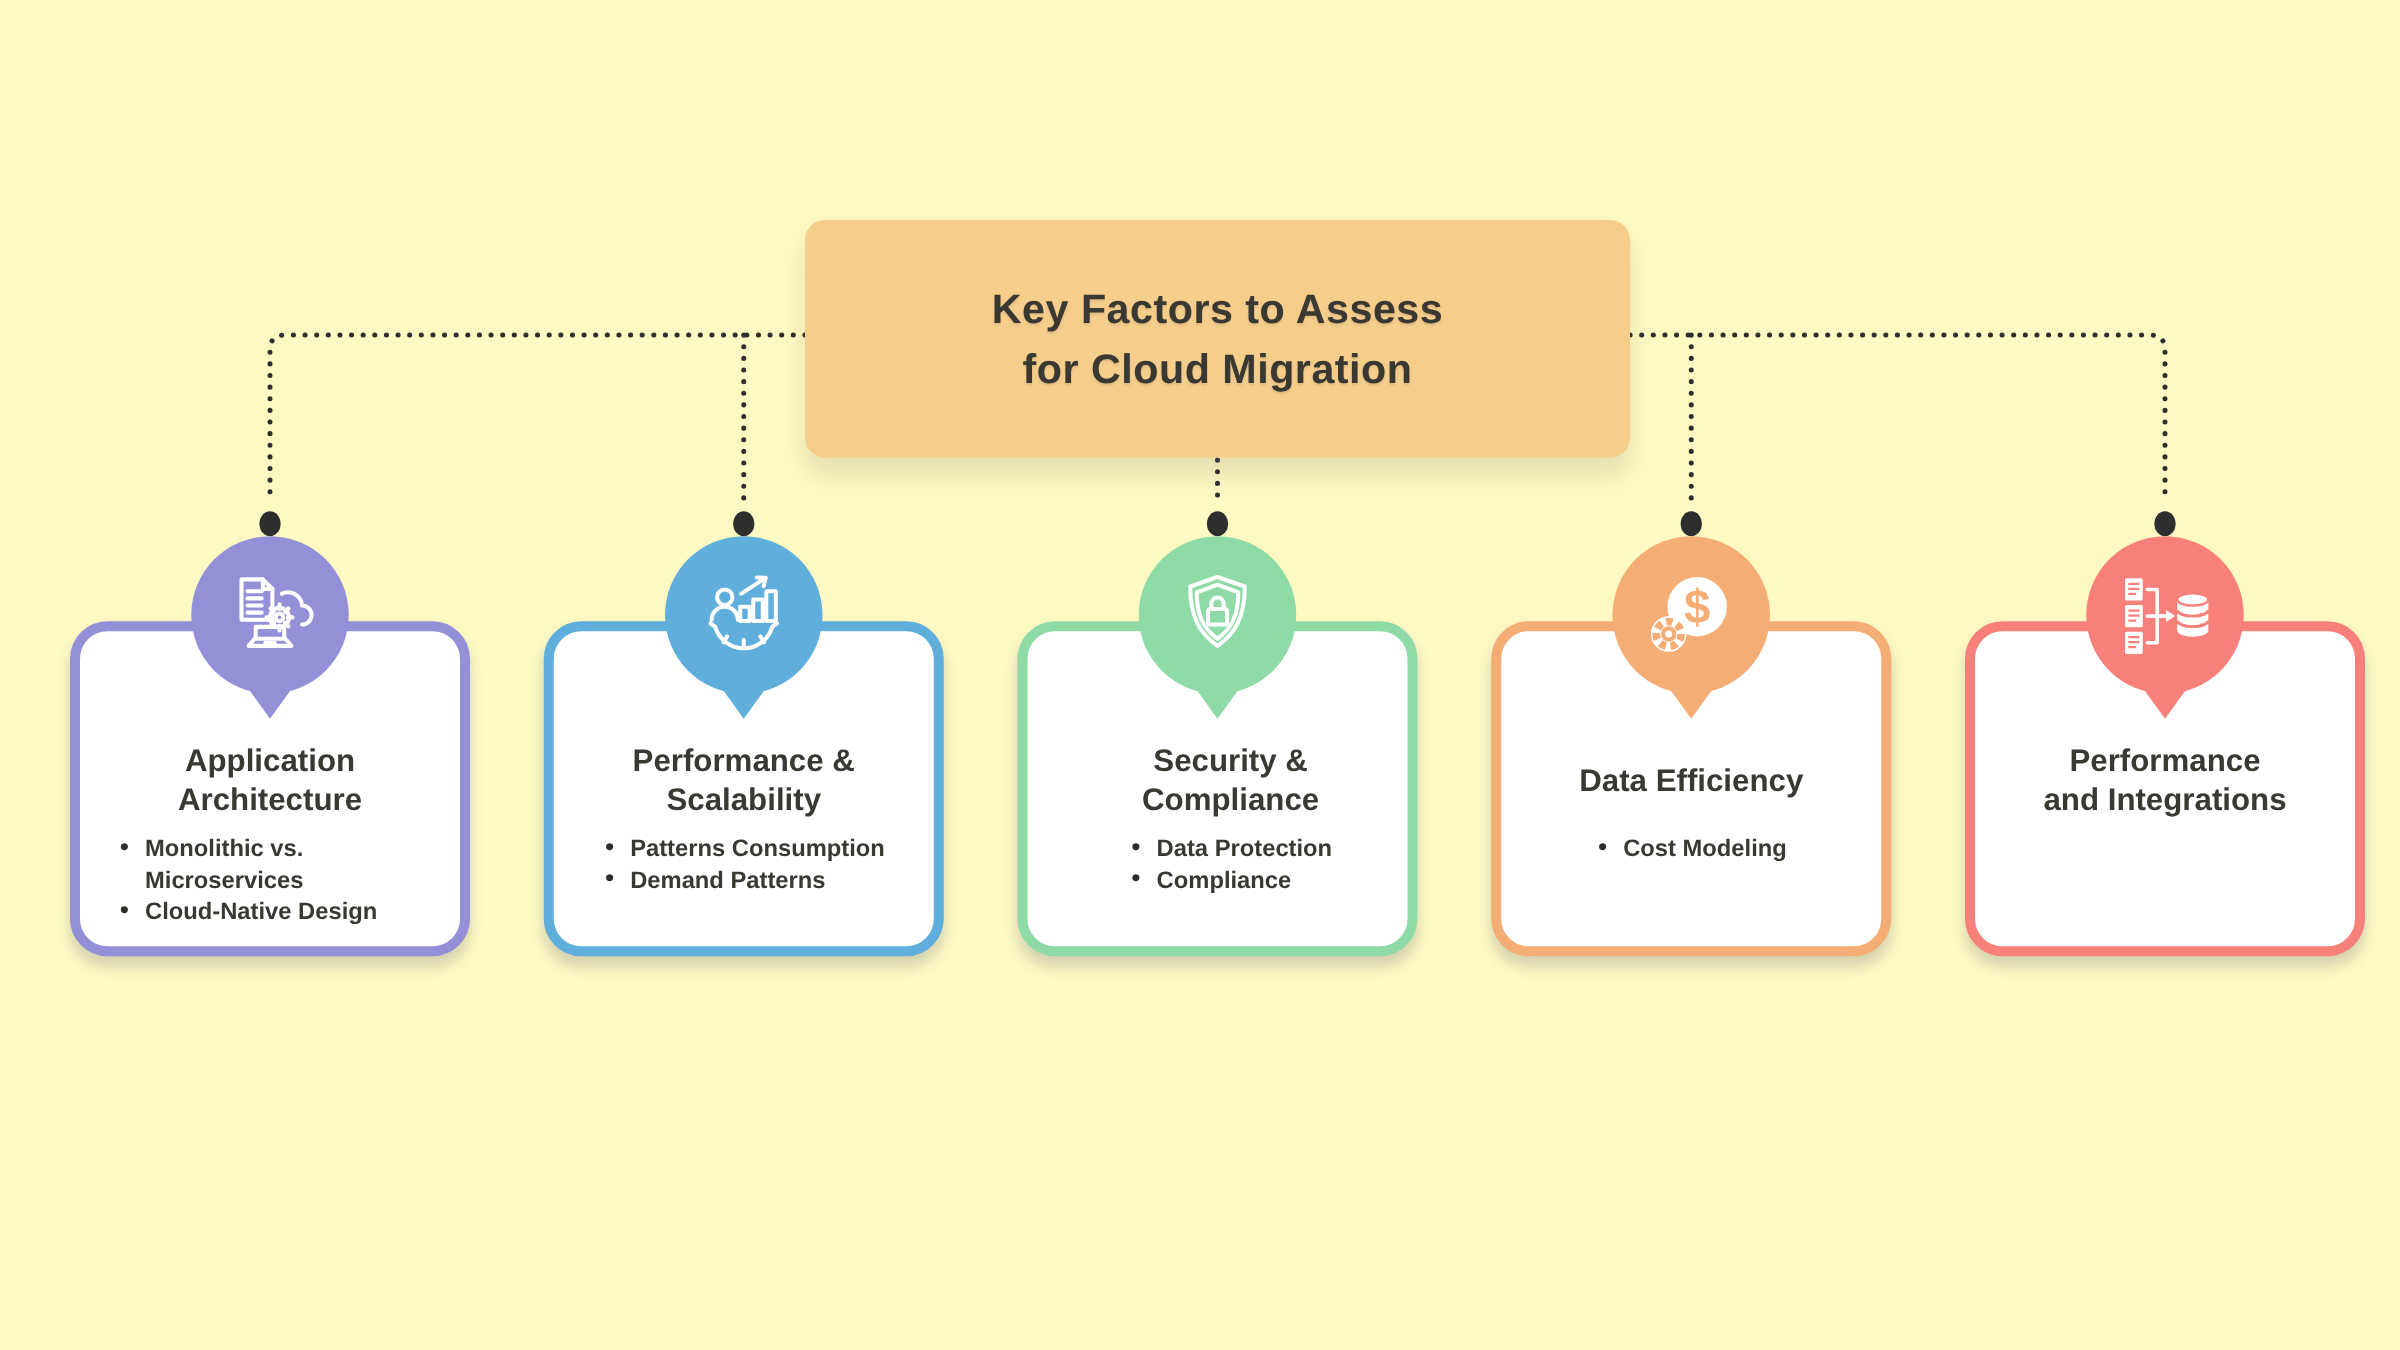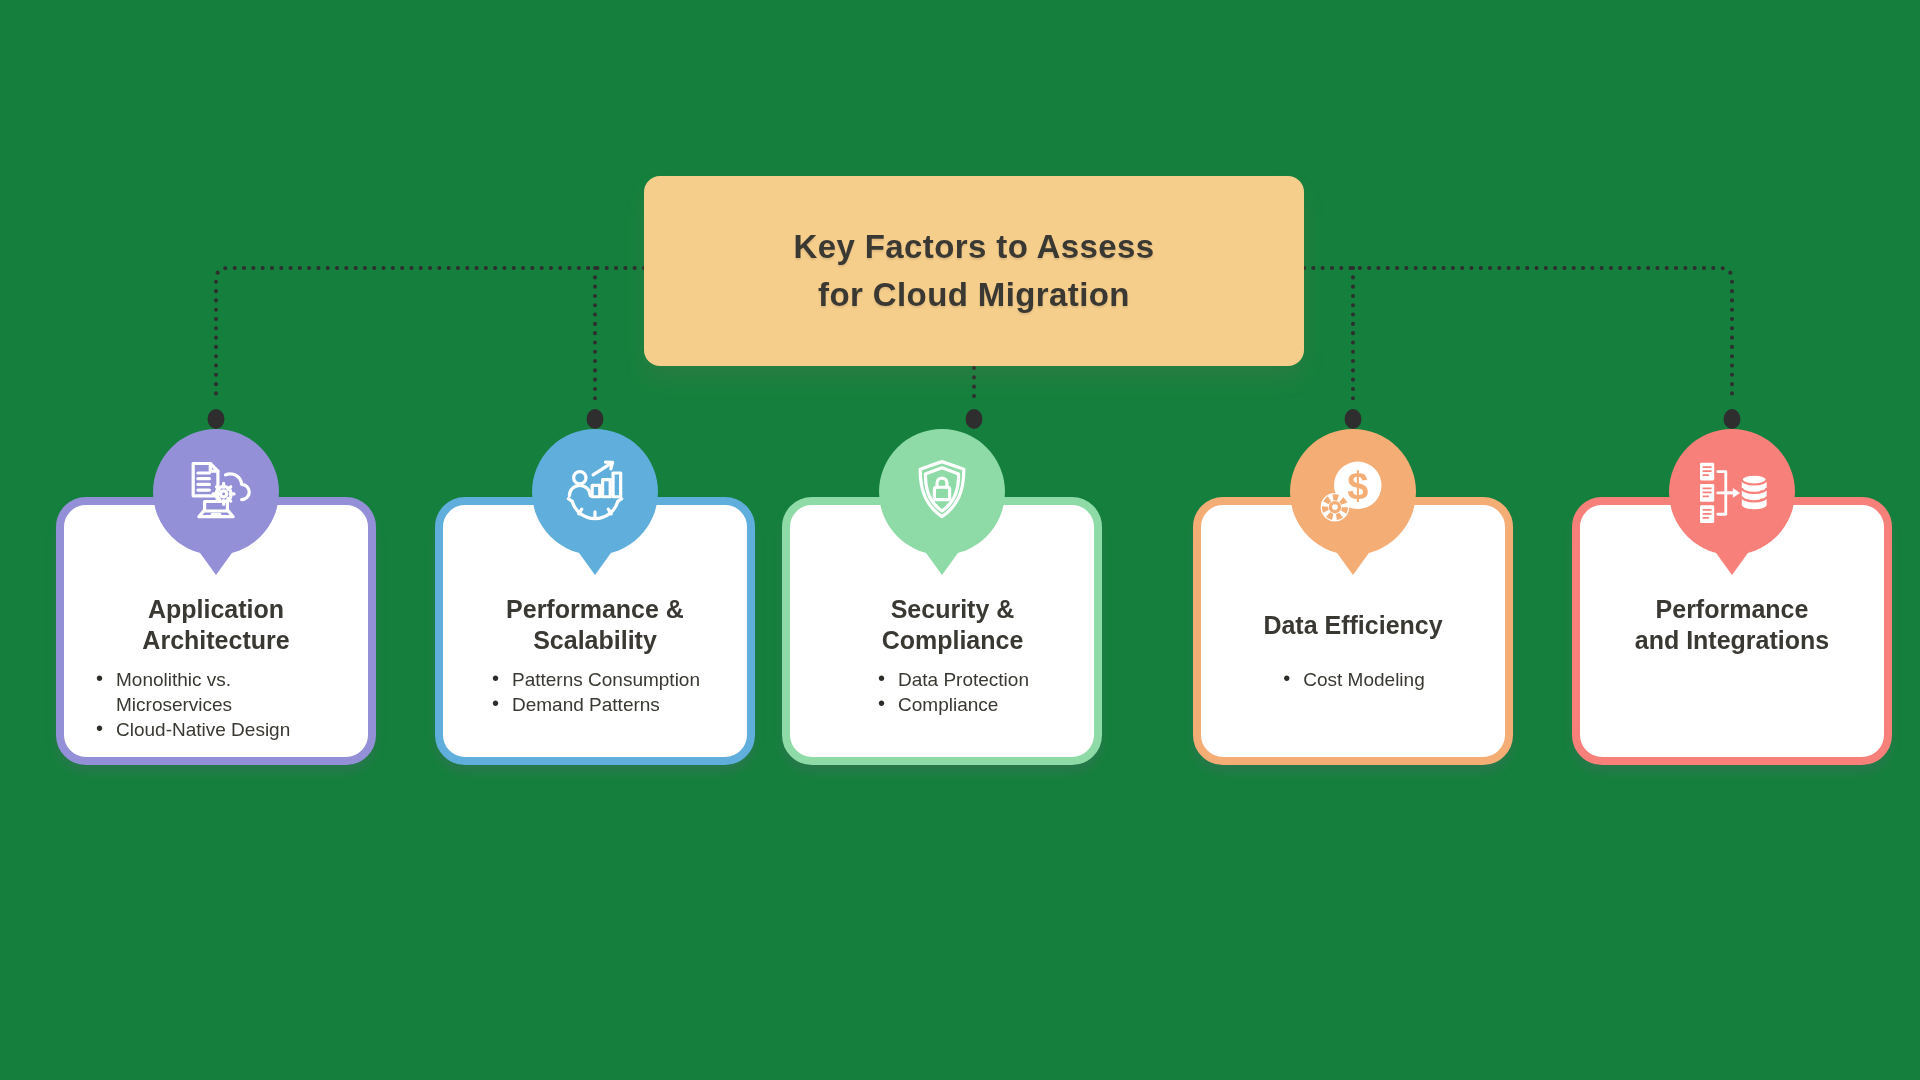--- a/index.html
+++ b/index.html
@@ -1,19 +1,19 @@
 <!DOCTYPE html>
 <html><head>
 <meta charset="utf-8">
 <style>
   html,body{margin:0;padding:0;}
   .stage{
     position:relative;
     width:1920px;height:1080px;
-    background:#15803d;
+    background:#fef9c3;
     font-family:"Liberation Sans", sans-serif;
     overflow:hidden;
   }
 
   
   .header-box{
     position:absolute;left:644px;top:176px;width:660px;height:190px;
     background:#F6CE8C;border-radius:16px;
     display:flex;flex-direction:column;justify-content:center;align-items:center;
     box-shadow:0 14px 20px rgba(120,110,90,0.18);
@@ -30,21 +30,21 @@
   
   .card{
     position:absolute;top:497px;width:320px;height:268px;
     box-sizing:border-box;
     background:#fff;border:8px solid var(--accent);border-radius:30px;
     box-shadow:0 8px 10px rgba(95,95,120,0.25);
     z-index:2;
   }
   .c0{--accent:#9490D8;left:56px;}
   .c1{--accent:#5FAEDB;left:435px;}
-  .c2{--accent:#8EDBA7;left:782px;padding-left:21px;}
+  .c2{--accent:#8EDBA7;left:814px;padding-left:21px;}
   .c3{--accent:#F5AD76;left:1193px;}
   .c4{--accent:#F8807A;left:1572px;}
 
   .badge{
     position:absolute;left:50%;transform:translateX(-50%);top:-76px;
     width:126px;height:126px;border-radius:50%;background:var(--accent);
     display:flex;align-items:center;justify-content:center;z-index:3;
   }
   .pointer{
     position:absolute;left:50%;transform:translateX(-50%);top:34px;
@@ -58,20 +58,21 @@
     margin-top:88px;height:64px;
     display:flex;flex-direction:column;justify-content:center;align-items:center;
     font-weight:bold;font-size:25px;color:#3A3832;line-height:31px;text-align:center;
   }
   .bullets-wrap{text-align:center;margin-top:10px;}
   .bullets{display:inline-block;text-align:left;margin:0;padding:0;list-style:none;}
   .bullets li{
     position:relative;padding-left:22px;
     font-size:19px;line-height:25px;color:#3A3832;
     max-width:222px;
+    font-weight:bold;
   }
   .bullets li::before{content:"\2022";position:absolute;left:2px;top:-1px;font-size:20px;color:#2E2C28;}
   .c4 .bullets li{max-width:242px;}
 
   .icon-svg{display:block;}
 </style>
 </head>
 <body>
 
 <div class="stage">

